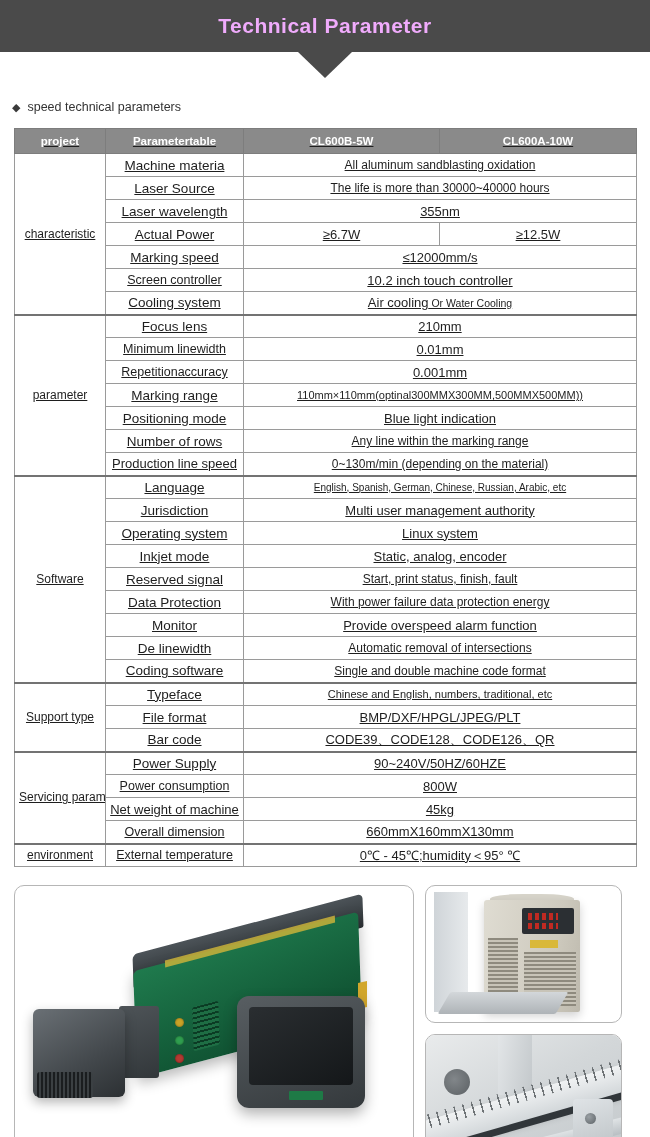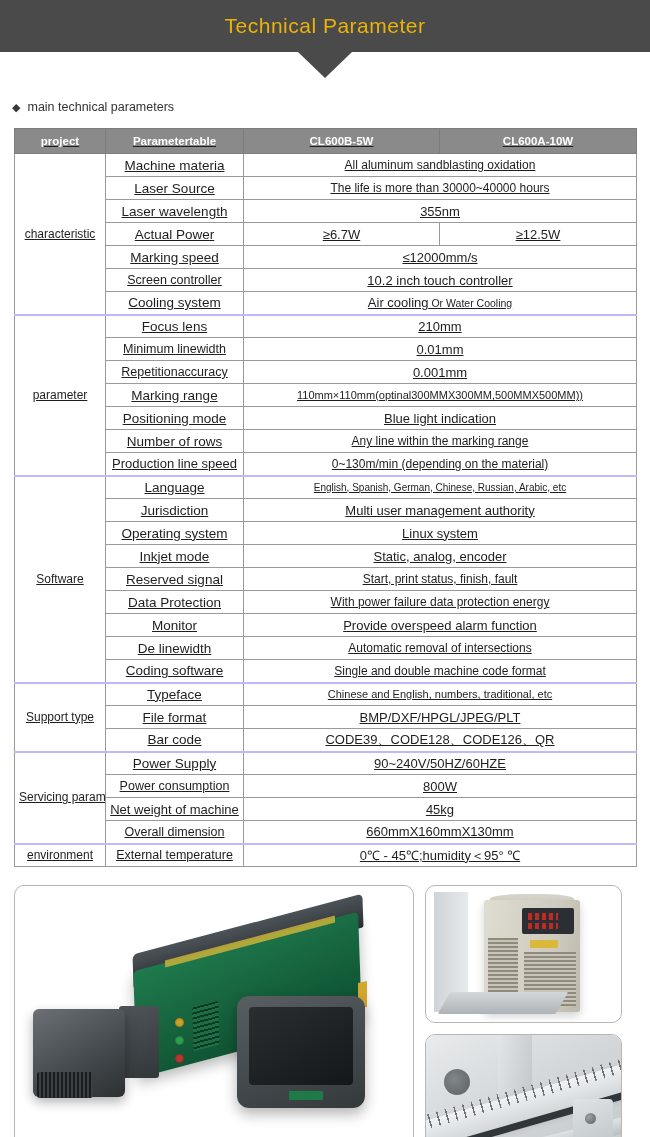--- a/index.html
+++ b/index.html
@@ -14,24 +14,24 @@
   
   .banner {
     position: relative;
     height: 52px;
     background: #4a4a4a;
     display: flex;
     align-items: center;
     justify-content: center;
   }
   .banner-title {
-    color: #eab308;
+    color: #f0abfc;
     font-size: 21px;
     letter-spacing: .5px;
-    font-weight: 400;
+    font-weight: 700;
   }
   .banner-notch {
     width: 0; height: 0;
     margin: 0 auto;
     border-left: 27px solid transparent;
     border-right: 27px solid transparent;
     border-top: 26px solid #4a4a4a;
   }
 
   
@@ -84,21 +84,21 @@
   }
   td.pname.lg  { font-size: 13.5px; }
   td.pname.md  { font-size: 12.5px; }
   td.pname.sm  { font-size: 13px; }
   td.val { font-size: 13px; }
   td.val.md { font-size: 12px; }
   td.val.sm { font-size: 11px; }
   td.val.xs { font-size: 10px; }
   .sub { font-size: 10.5px; }
   
-  tr.gsep > td, tr.gsep > th { border-top: 2px solid #c4b5fd; margin-top: 12px; }
+  tr.gsep > td, tr.gsep > th { border-top: 2px solid #737373; margin-top: 12px; }
   col.c1 { width: 91px; }
   col.c2 { width: 138px; }
   col.c3 { width: 196px; }
   col.c4 { width: 197px; }
 
   
   .gallery {
     display: flex;
     gap: 11px;
     padding: 18px 14px 14px 14px;
@@ -318,21 +318,21 @@
 
 <div class="page">
 
   <div class="banner">
     <div class="banner-title">Technical Parameter</div>
   </div>
   <div class="banner-notch"></div>
 
   <div class="sec-head">
     <span class="diamond">◆</span>
-    <span>main technical parameters</span>
+    <span>speed technical parameters</span>
   </div>
 
   <div class="tbl-wrap">
     <table class="spec">
       <colgroup>
         <col class="c1">
           <col class="c2">
           <col class="c3">
           <col class="c4">
       </colgroup>

